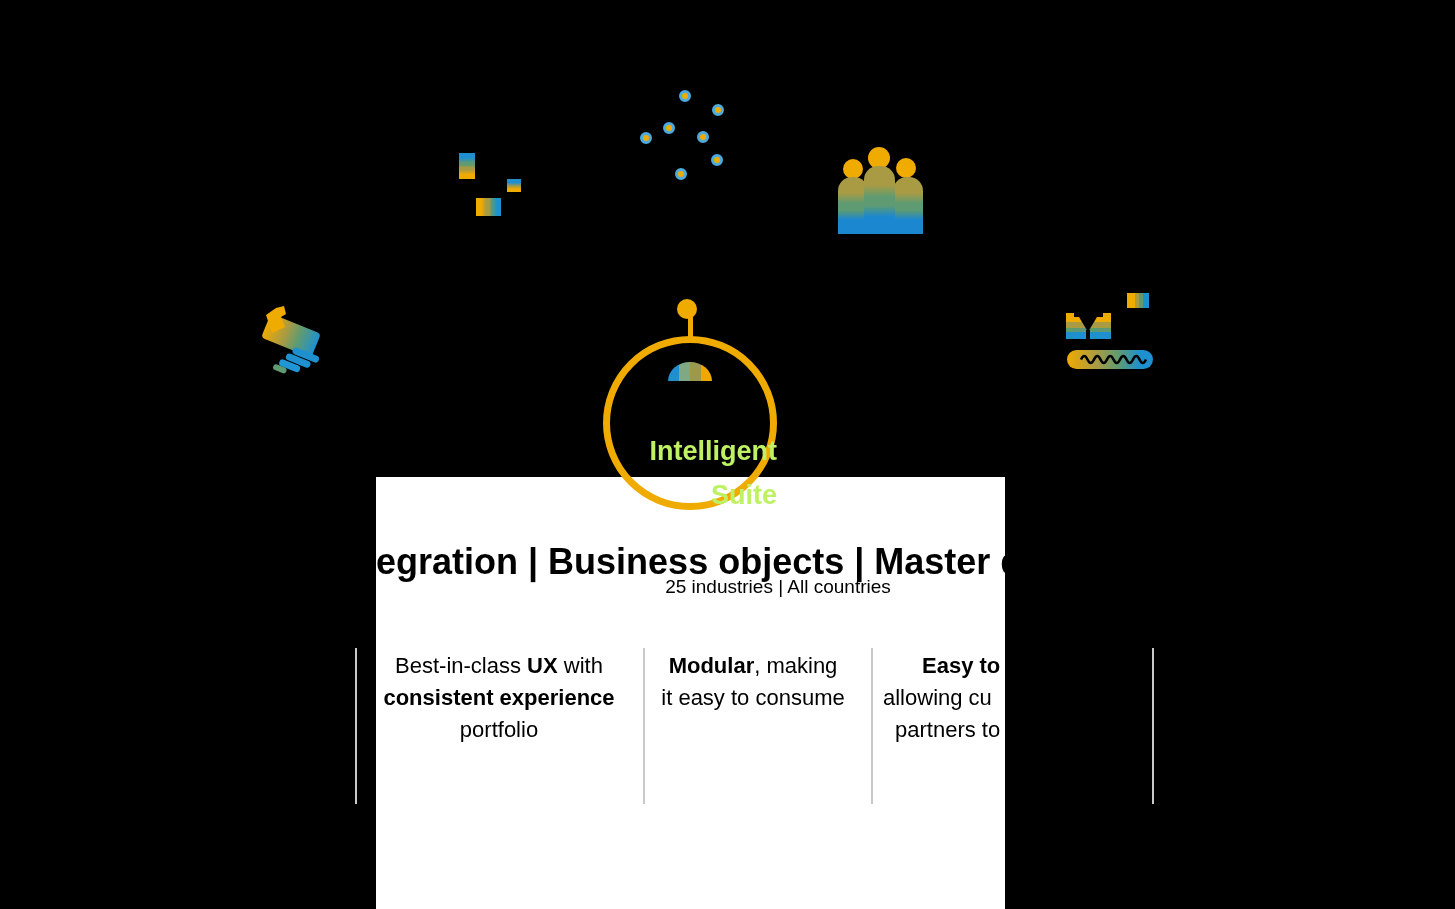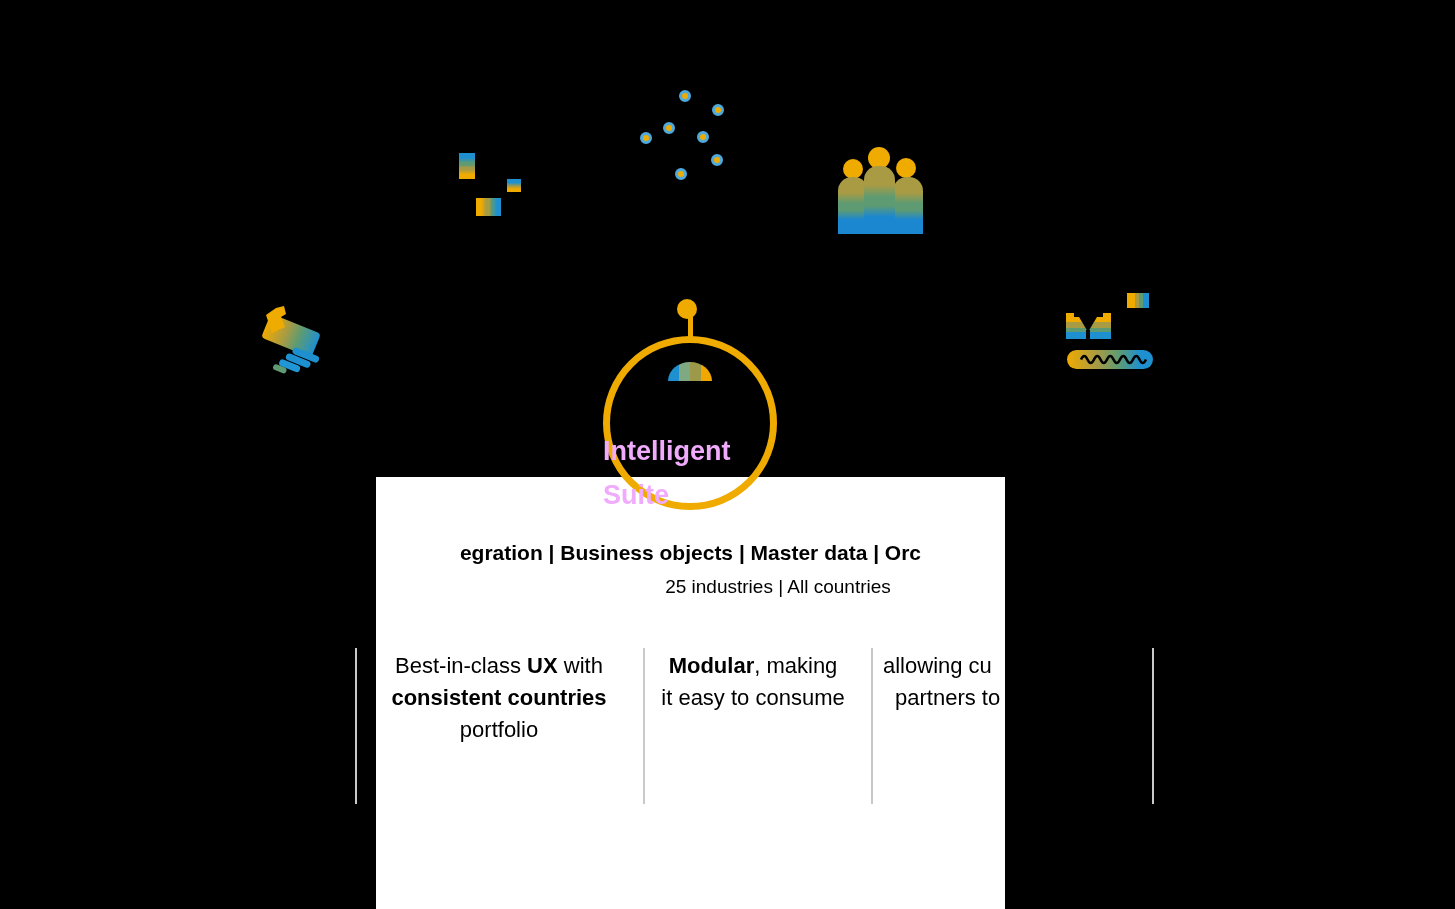--- a/index.html
+++ b/index.html
@@ -5,42 +5,42 @@
   html,body{margin:0;padding:0;background:#000;}
   .stage{position:relative;width:1455px;height:909px;background:#000;overflow:hidden;
          font-family:"Liberation Sans",sans-serif;}
   
   .panel{position:absolute;left:376px;top:477px;width:629px;height:432px;background:#fff;}
   
   .vline{position:absolute;top:648px;height:156px;width:2px;background:#C9C9C9;}
   .vline.d1{left:355px;} .vline.d2{left:643px;} .vline.d3{left:871px;} .vline.d4{left:1152px;}
   
   .banner1{position:absolute;left:376px;width:629px;top:541px;text-align:center;
-           white-space:nowrap;font-size:21px;font-weight:700;color:#000;}
+           white-space:nowrap;font-size:36px;font-weight:700;color:#000;}
   .banner2{position:absolute;left:778px;top:576px;transform:translateX(-50%);
            white-space:nowrap;font-size:19px;font-weight:400;color:#000;}
   
   .col{position:absolute;top:650px;font-size:22px;line-height:32px;color:#000;text-align:center;}
   .col-ux{left:355px;width:288px;}
   .col-modular{left:643px;width:220px;}
   .col-extend{left:871px;width:300px;text-align:left;}
   .col-extend div{white-space:nowrap;}
   .col-extend .f0{margin-left:51px;font-weight:700;}
   .col-extend .f1{margin-left:12px;}
   .col-extend .f2{margin-left:24px;}
   .col-extend .f3{margin-left:49px;}
   
   .ring{position:absolute;left:603px;top:336px;width:174px;height:174px;border:7px solid #F0AB00;
         border-radius:50%;box-sizing:border-box;}
   .pin-knob{position:absolute;left:677px;top:299px;width:20px;height:20px;border-radius:50%;background:#F0AB00;}
   .pin-stem{position:absolute;left:688px;top:315px;width:5px;height:24px;background:#F0AB00;}
   .dome{position:absolute;left:668px;top:362px;width:44px;height:19px;
         border-radius:22px 22px 0 0 / 19px 19px 0 0;
         background:linear-gradient(90deg,#1E90D0 0 26%,#7FA982 26% 50%,#9C9A4A 50% 74%,#F0A800 74% 100%);}
-  .hub-label{position:absolute;left:603px;width:174px;text-align:left;color:#f0abfc;
+  .hub-label{position:absolute;left:603px;width:174px;text-align:right;color:#bef264;
              font-weight:600;font-size:27px;}
   .hub-l1{top:436px;} .hub-l2{top:480px;}
   
   .net{position:absolute;left:630px;top:80px;width:110px;height:110px;}
   .dot{position:absolute;width:12px;height:12px;border-radius:50%;background:#F0AB00;
        border:3px solid #4FAADC;box-sizing:border-box;}
   .dot.n0{left:49px;top:10px;} .dot.n1{left:82px;top:24px;} .dot.n2{left:33px;top:42px;}
   .dot.n3{left:10px;top:52px;} .dot.n4{left:67px;top:51px;} .dot.n5{left:81px;top:74px;}
   .dot.n6{left:45px;top:88px;}
   
@@ -88,28 +88,29 @@
   <div class="vline d1"></div>
   <div class="vline d2"></div>
   <div class="vline d3"></div>
   <div class="vline d4"></div>
 
   <div class="banner1">egration | Business objects | Master data | Orc</div>
   <div class="banner2">25 industries | All countries</div>
 
   <div class="col col-ux">
     <div><span>Best-in-class </span><span style="font-weight: 700;">UX</span><span> with</span></div>
-    <div><span style="font-weight: 700;">consistent countries</span></div>
+    <div><span style="font-weight: 700;">consistent experience</span></div>
     <div><span>portfolio</span></div>
   </div>
   <div class="col col-modular">
     <div><span style="font-weight: 700;">Modular</span><span>, making</span></div>
     <div><span>it easy to consume</span></div>
   </div>
   <div class="col col-extend">
+    <div class="f0"><span style="font-weight: 700;">Easy to</span></div>
     <div class="f1"><span>allowing cu</span></div>
     <div class="f2"><span>partners to</span></div>
   </div>
 
   <div>
     <div class="pin-knob"></div>
     <div class="pin-stem"></div>
   </div>
   <div class="ring"></div>
   <div class="dome"></div>

